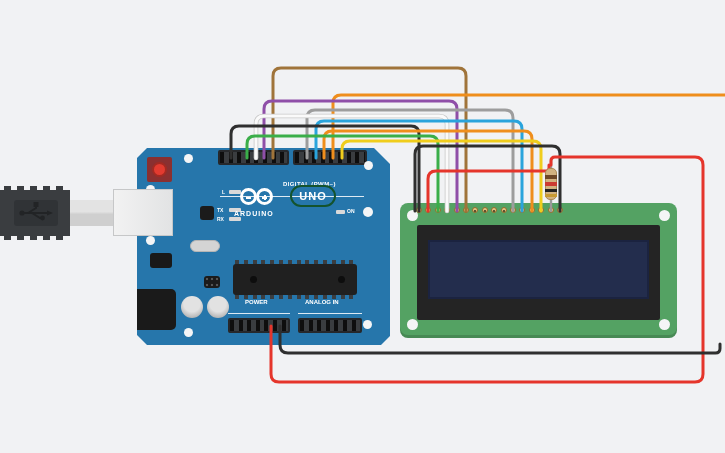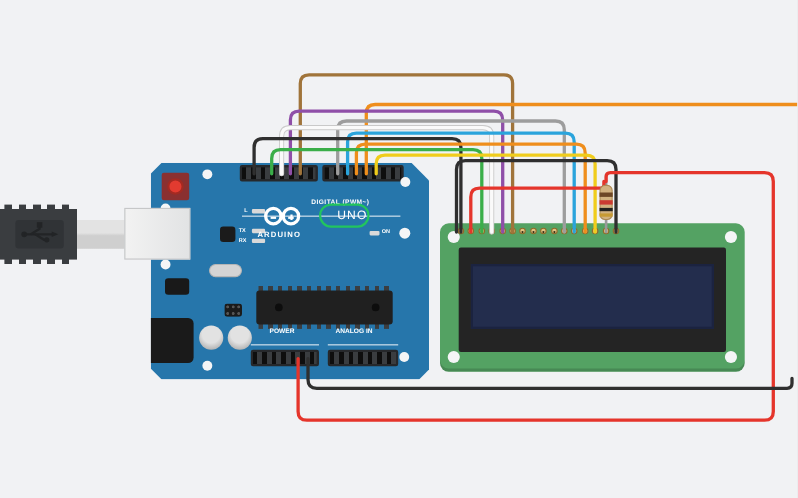--- a/index.html
+++ b/index.html
@@ -14,22 +14,22 @@
     background-image:repeating-linear-gradient(90deg,#0e0e0e 0 4px,#3a3d40 4px 8.6px);border:2px solid #26282b;}
   .vlabel{position:absolute;writing-mode:vertical-rl;transform:rotate(180deg);
     font-size:5px;font-weight:bold;color:#fff;line-height:1;letter-spacing:0;white-space:nowrap;}
   .lcd-vlabel{position:absolute;writing-mode:vertical-rl;transform:rotate(180deg);
     font-size:4px;font-weight:bold;color:#1c3a26;line-height:1;white-space:nowrap;}
   .silk{position:absolute;background:rgba(255,255,255,.85);}
   .slabel{position:absolute;color:#fff;font-weight:bold;white-space:nowrap;}
   .hole{position:absolute;background:#f4f5f6;border-radius:50%;}
   .ledbar{position:absolute;width:12px;height:4px;background:#d9d9d9;border-radius:1px;}
   .logo-ring{position:absolute;width:17px;height:17px;border:3px solid #fff;border-radius:50%;background:transparent;}
-  .uno-oval{position:absolute;left:153px;top:37px;width:46px;height:22px;border:2px solid #22c55e;border-radius:12px;
-    color:#fff;font-weight:normal;font-size:11px;text-align:right;line-height:18px;letter-spacing:1px;}
+  .uno-oval{position:absolute;left:153px;top:37px;width:46px;height:22px;border:2px solid #14532d;border-radius:12px;
+    color:#fff;font-weight:bold;font-size:11px;text-align:center;line-height:18px;letter-spacing:1px;}
   .chip{position:absolute;background:#202020;border-radius:3px;}
   .chip-legs{position:absolute;height:5px;background-image:repeating-linear-gradient(90deg,#3a3d40 0 4px,transparent 4px 8.8px);}
   .cap{position:absolute;width:22px;height:22px;border-radius:50%;
     background:radial-gradient(circle at 50% 35%,#e2e2e2 45%,#b9b9b9 75%,#969696 100%);}
   
   #usb-plug{left:0;top:190px;width:70px;height:46px;background:#3a3d40;z-index:2;}
   #usb-plug:before{content:"";position:absolute;left:4px;top:-4px;width:62px;height:5px;
     background-image:repeating-linear-gradient(90deg,#3a3d40 0 7px,transparent 7px 13px);}
   #usb-plug:after{content:"";position:absolute;left:4px;bottom:-4px;width:62px;height:5px;
     background-image:repeating-linear-gradient(90deg,#3a3d40 0 7px,transparent 7px 13px);}

